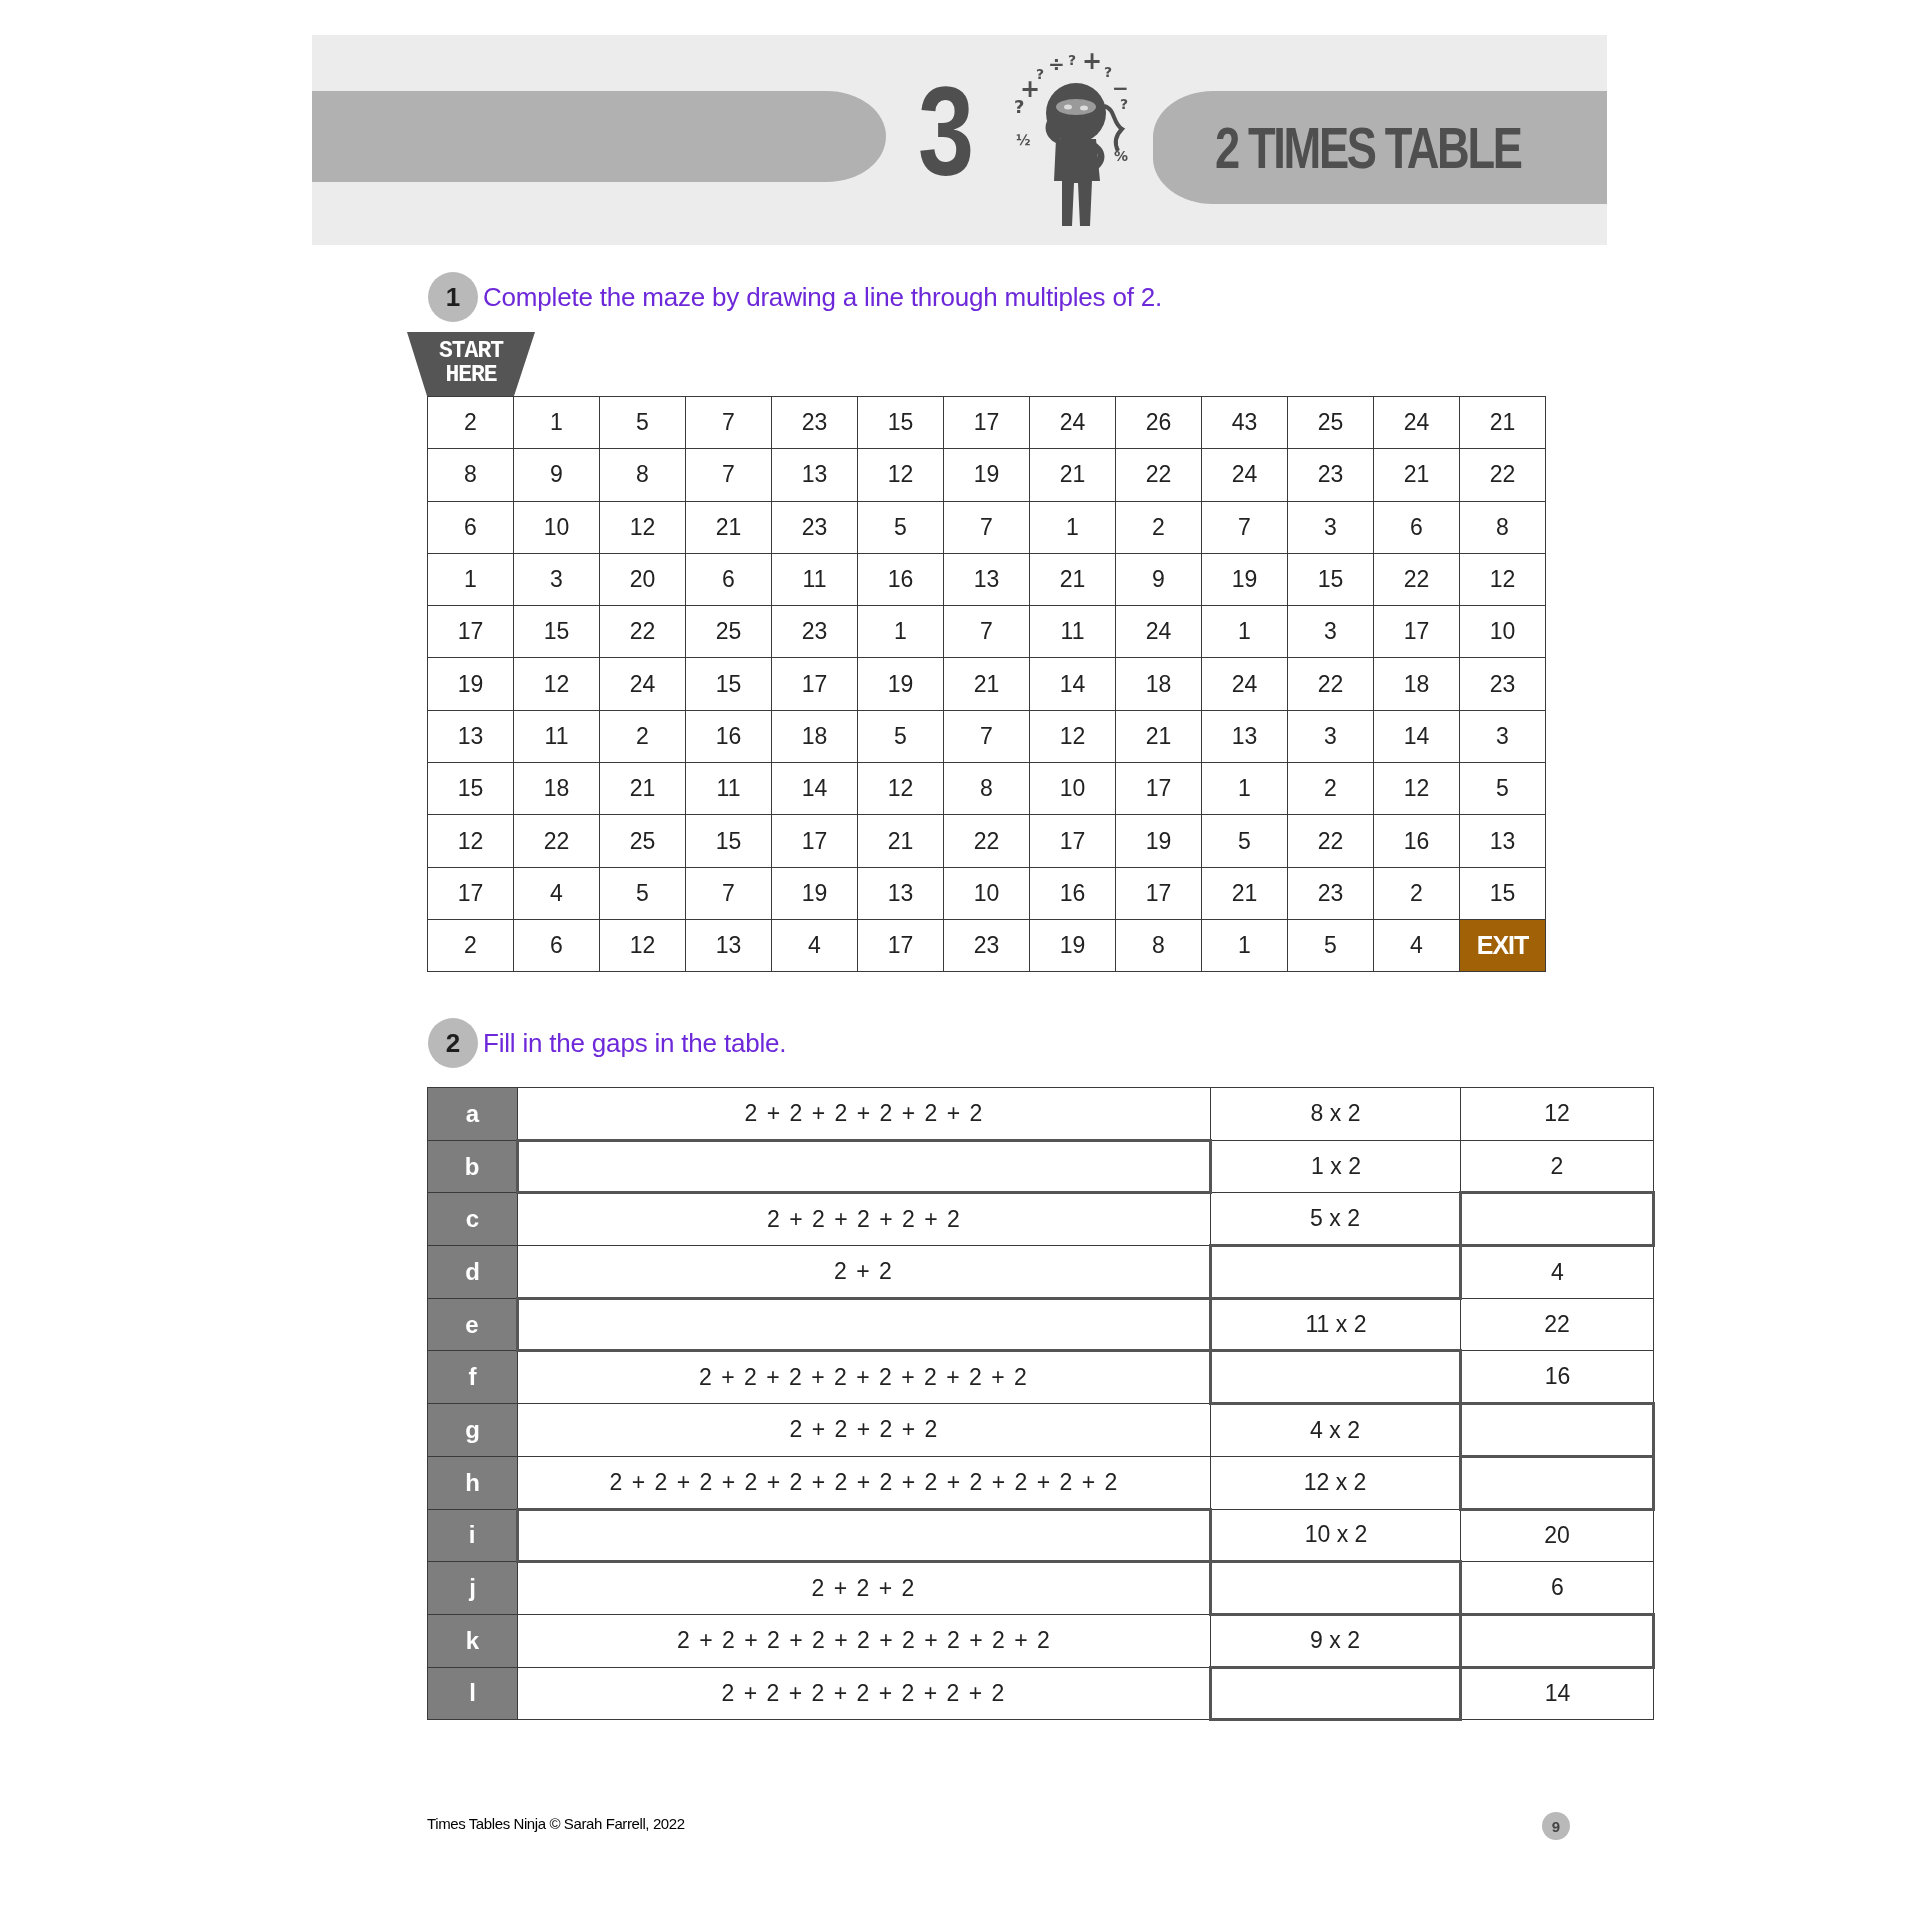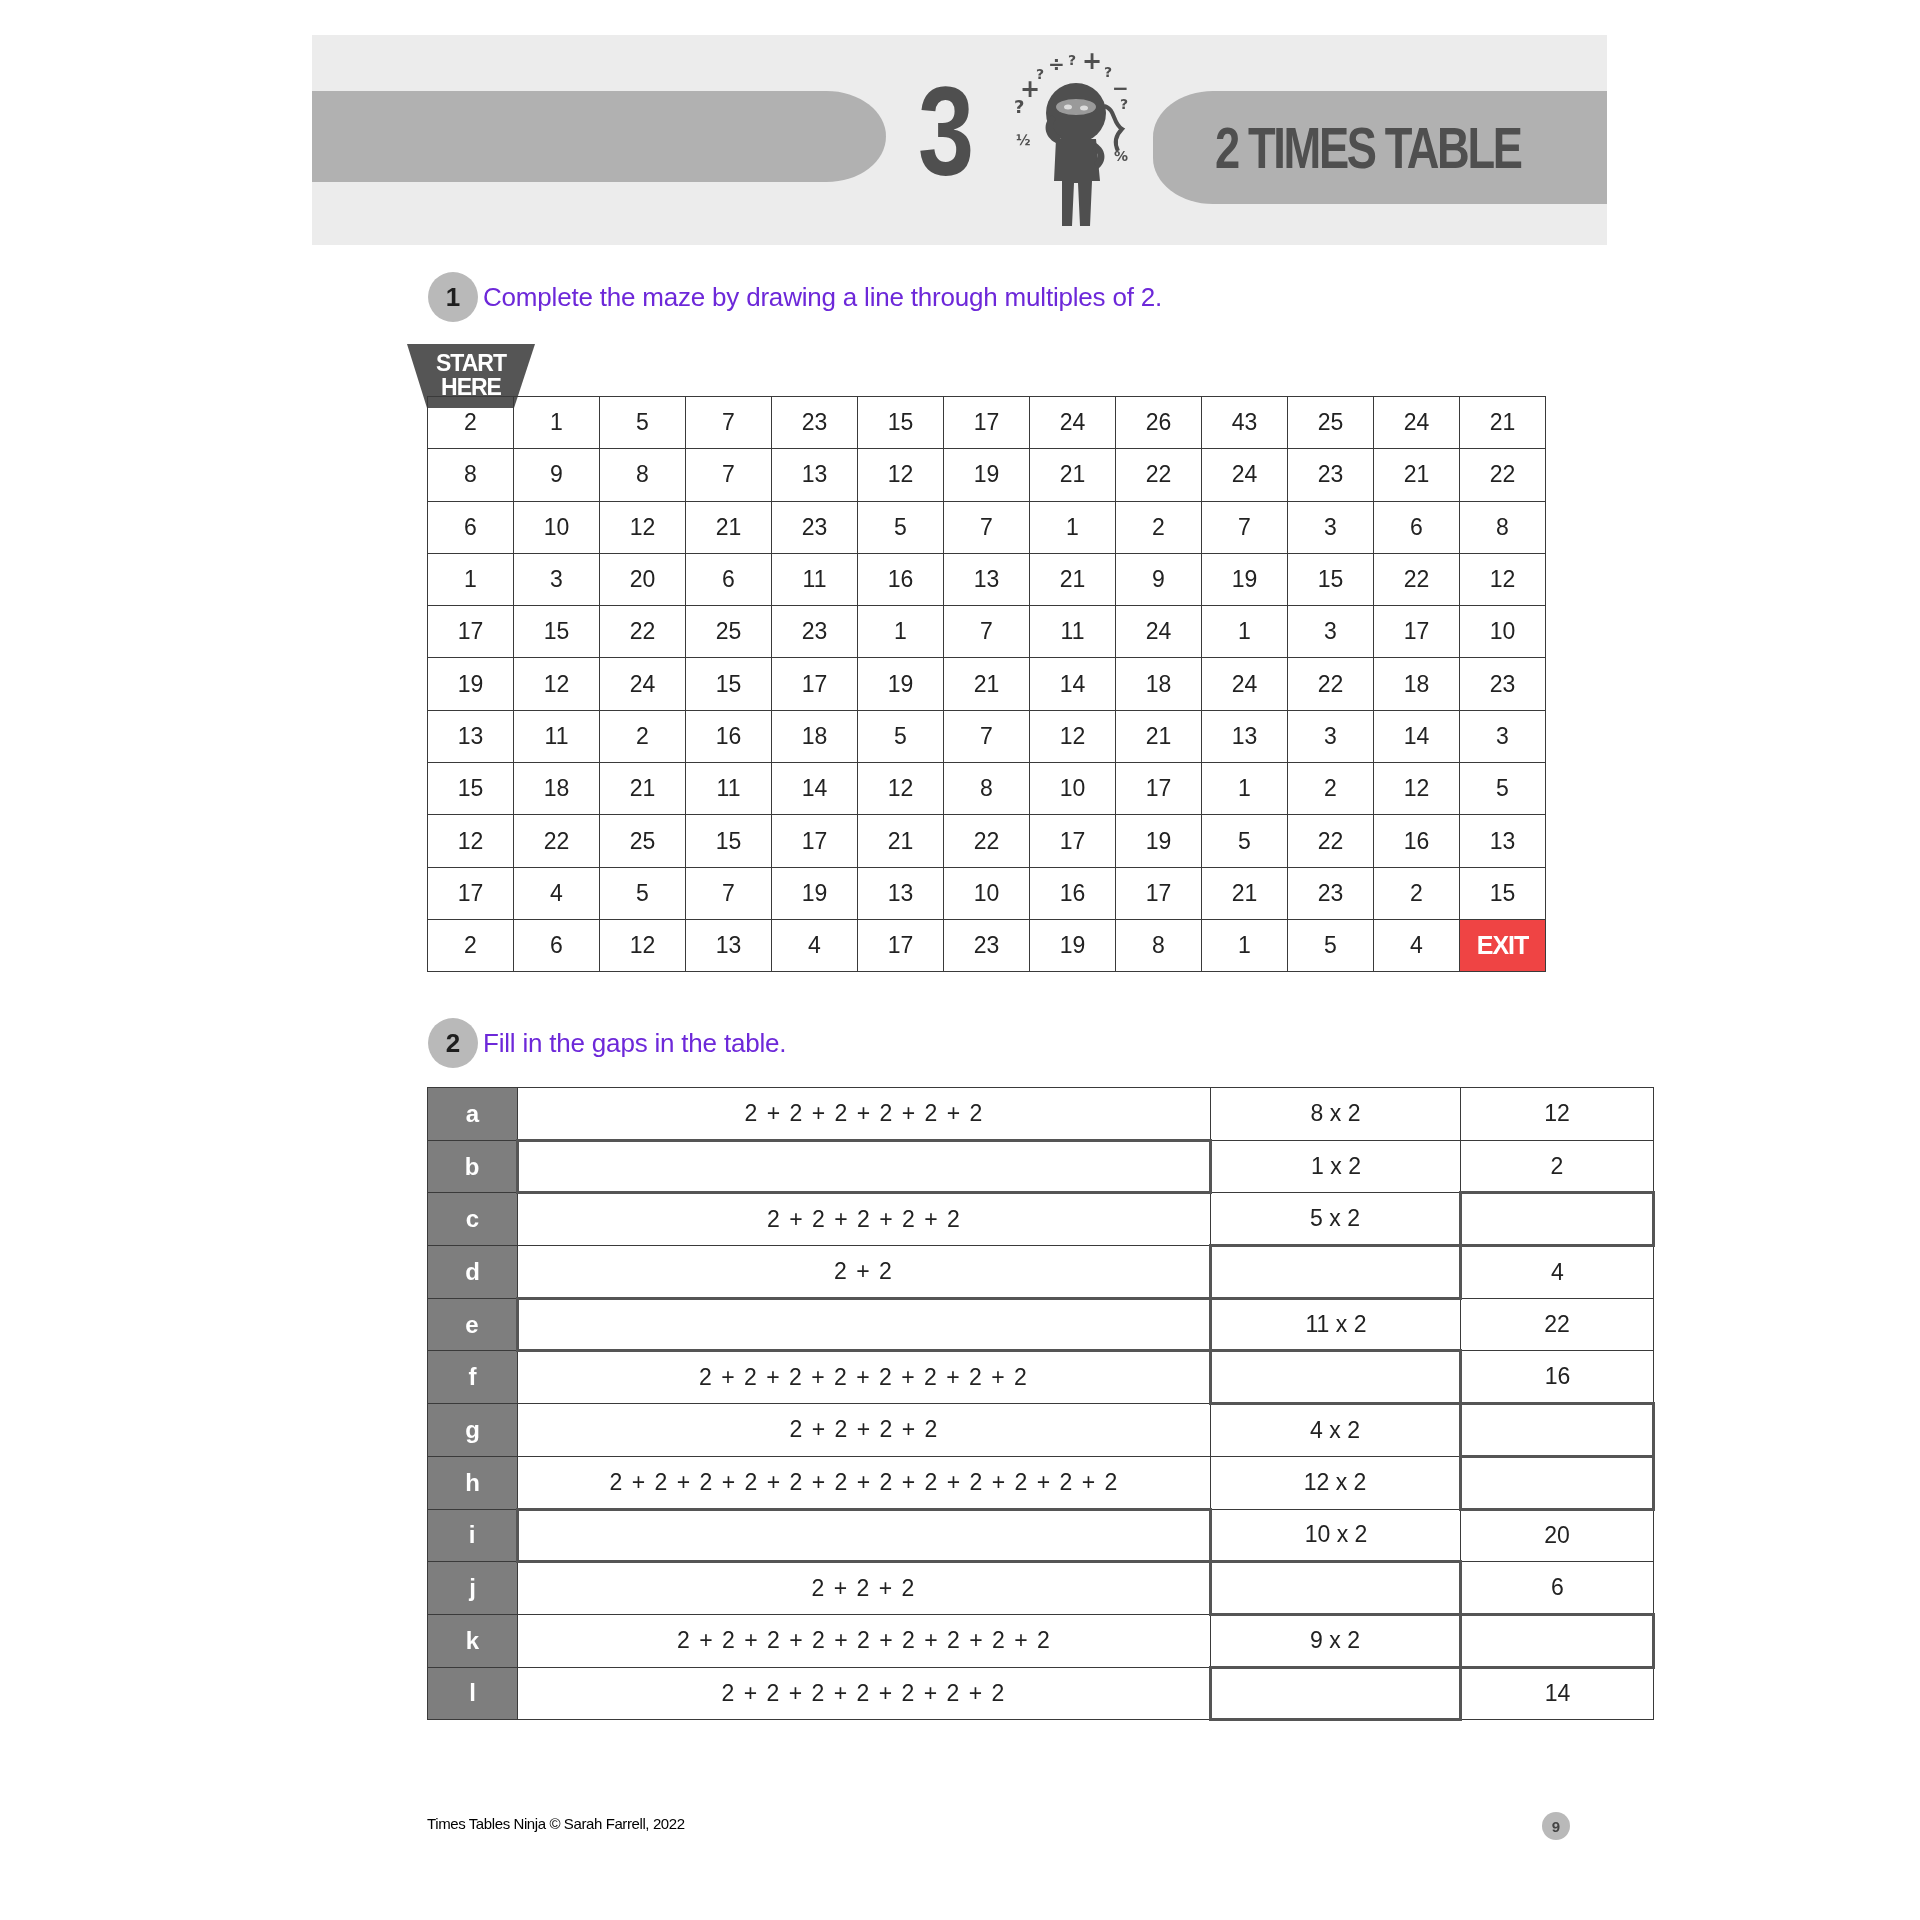--- a/index.html
+++ b/index.html
@@ -19,30 +19,30 @@
                  line-height: 1; transform: scaleX(0.8); transform-origin: left top; }
   .ninja { position: absolute; left: 692px; top: 16px; width: 150px; height: 180px; }
 
   
   .q-head { position: absolute; left: 428px; display: flex; align-items: center; }
   .q-num { width: 50px; height: 50px; border-radius: 50%; background: #b9b9b9; display: flex;
            align-items: center; justify-content: center; font-weight: bold; font-size: 26px; color: #1e1e1e; }
   .q-text { margin-left: 5px; font-weight: normal; font-size: 26px; color: #6d28d9; letter-spacing: -0.2px; }
 
   
-  .start-badge { position: absolute; left: 407px; top: 344px; width: 128px; height: 64px; }
+  .start-badge { position: absolute; left: 407px; top: 332px; width: 128px; height: 64px; font-family: Liberation Mono, monospace; }
   .start-badge svg { position: absolute; left: 0; top: 0; }
   .start-badge .txt { position: absolute; left: 0; width: 128px; top: 7px; text-align: center; color: #fff;
                       font-weight: bold; font-size: 23px; line-height: 24px; letter-spacing: -1px; }
 
   
   .maze { position: absolute; left: 427px; top: 396px; border-collapse: collapse; }
   .maze td { width: 86px; height: 52.3px; border: 1.5px solid #3a3a3a; text-align: center; vertical-align: middle;
              font-size: 23px; color: #222; padding: 0; box-sizing: border-box; }
-  .maze td.exit { background: #ef4444; color: #fff; font-weight: bold; font-size: 25px; letter-spacing: -1px; }
+  .maze td.exit { background: #a16207; color: #fff; font-weight: bold; font-size: 25px; letter-spacing: -1px; }
 
   
   .fill { position: absolute; left: 427px; top: 1087px; border-collapse: collapse; }
   .fill td { height: 52.7px; border: 1px solid #3a3a3a; text-align: center; vertical-align: middle;
              font-size: 23px; color: #222; padding: 0; box-sizing: border-box; }
   .fill td.lbl { width: 90px; background: #7e7e7e; color: #fff; font-weight: bold; font-size: 24px; border-color: #3a3a3a; }
   .fill td.expr { width: 693px; word-spacing: 1px; letter-spacing: 1px; }
   .fill td.mult { width: 250px; }
   .fill td.res { width: 193px; }
   .fill td.blank { border: 3.5px solid #555555; }

